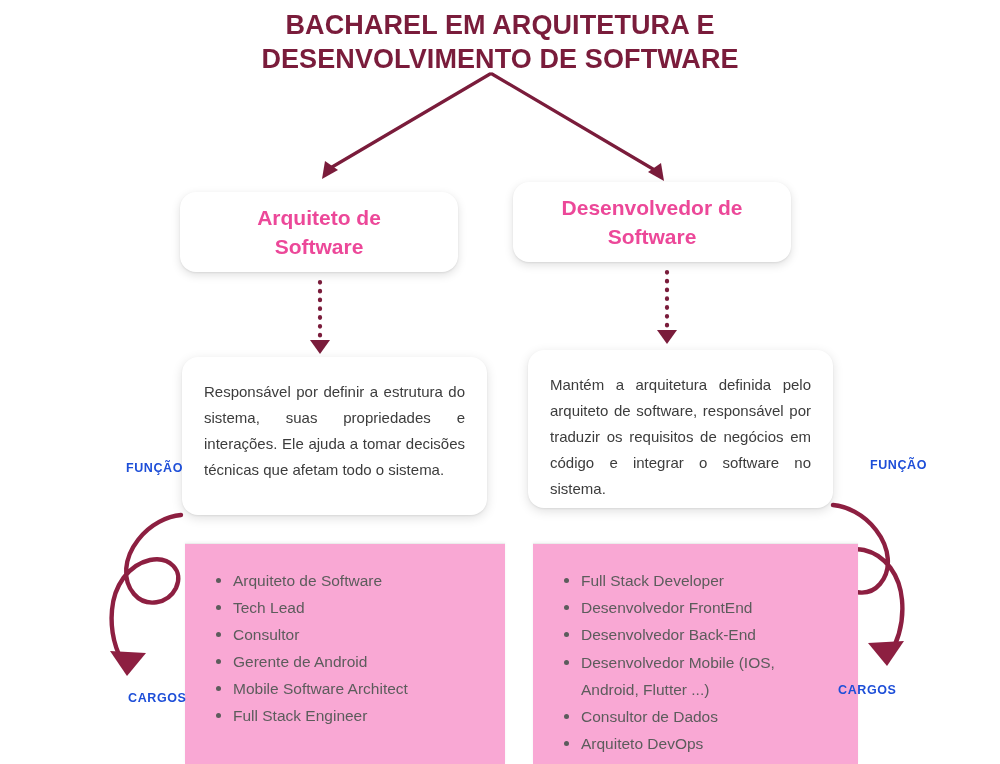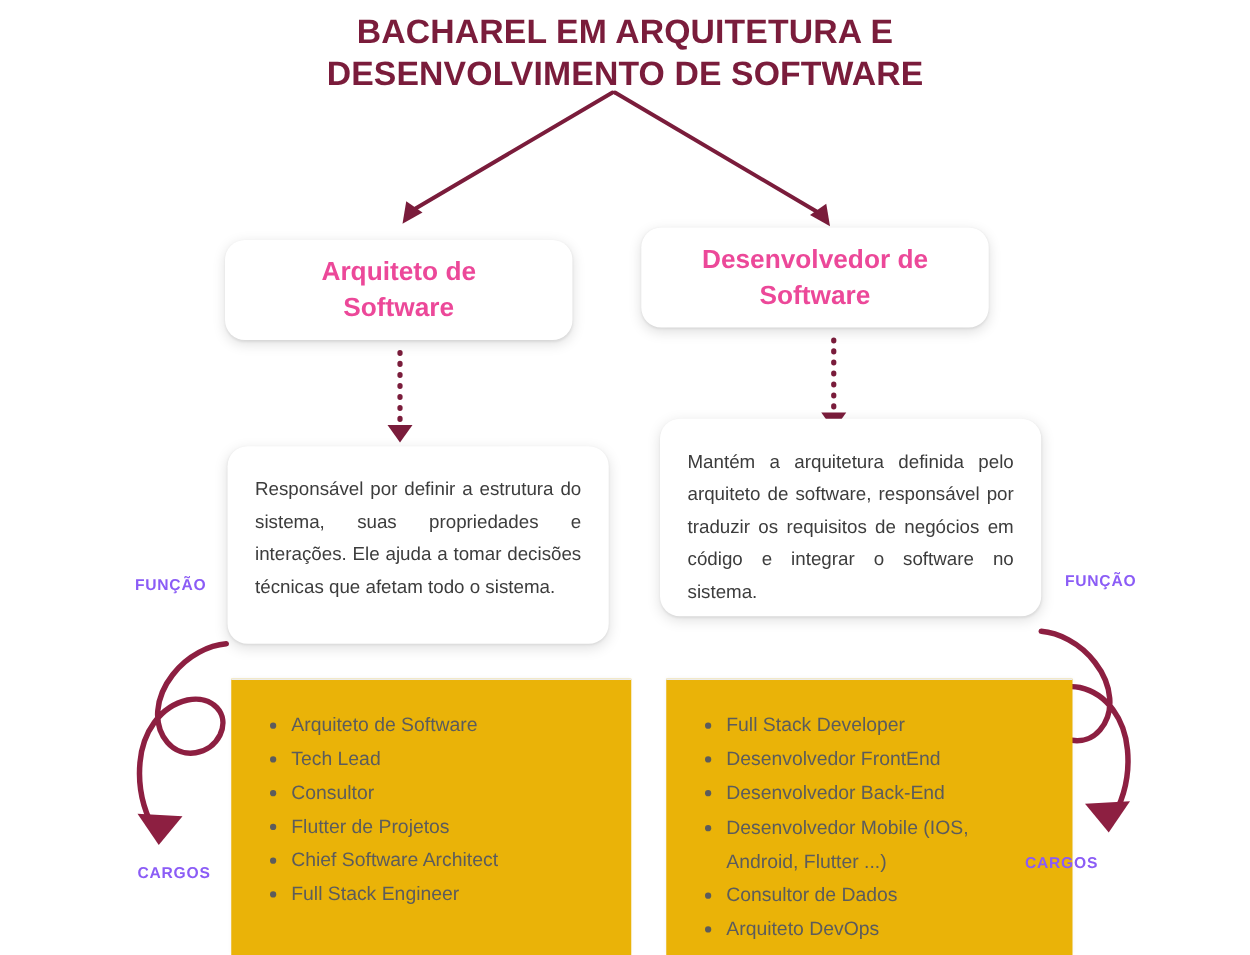--- a/index.html
+++ b/index.html
@@ -73,26 +73,26 @@
     border-radius: 16px;
     box-shadow: 0 3px 11px rgba(0,0,0,0.13), 0 1px 2px rgba(0,0,0,0.07);
     color: #3c3c3c;
     font-size: 15px;
     line-height: 26px;
     text-align: justify;
     box-sizing: border-box;
     padding: 22px 22px 18px 22px;
   }
   #desc-card-left  { left: 182px; top: 357px; width: 305px; height: 158px; }
-  #desc-card-right { left: 528px; top: 335px; width: 305px; height: 158px; }
+  #desc-card-right { left: 528px; top: 350px; width: 305px; height: 158px; }
 
   
   .list-panel {
     position: absolute;
-    background: #eab308;
+    background: #f9a8d4;
     border-top: 1px solid #ececec;
     box-shadow: 0 -1px 3px rgba(0,0,0,0.045);
     box-sizing: border-box;
   }
   #list-panel-left  { left: 185px; top: 543px; width: 320px; height: 221px; }
   #list-panel-right { left: 533px; top: 543px; width: 325px; height: 221px; }
 
   .bullet-list {
     margin: 0;
     padding: 24px 0 0 48px;
@@ -118,25 +118,26 @@
     background: #5c5c5c;
   }
   #list-panel-left .bullet-list  { padding-top: 23px; }
   #list-panel-left .bullet-list li { line-height: 27px; }
   #list-panel-right .bullet-list { padding-top: 23px; }
   #list-panel-right .bullet-list li { line-height: 27.2px; }
 
   
   .side-label {
     position: absolute;
-    color: #8b5cf6;
+    color: #1d4ed8;
     font-weight: bold;
     font-size: 12.5px;
     letter-spacing: 0.6px;
     white-space: nowrap;
+    margin-left: 18px;
   }
   #label-funcao-left  { left: 108px; top: 461px; }
   #label-cargos-left  { left: 110px; top: 691px; }
   #label-funcao-right { left: 852px; top: 458px; }
   #label-cargos-right { left: 820px; top: 683px; }
 
   
   .swirls {
     position: absolute;
     left: 0; top: 0;
@@ -211,22 +212,22 @@
 
   <div class="desc-card" id="desc-card-left">
     <span>Responsável por definir a estrutura do sistema, suas propriedades e interações. Ele ajuda a tomar decisões técnicas que afetam todo o sistema.</span>
   </div>
 
   <div class="list-panel" id="list-panel-left">
     <ul class="bullet-list">
       <li>Arquiteto de Software</li>
       <li>Tech Lead</li>
       <li>Consultor</li>
-      <li>Flutter de Projetos</li>
-      <li>Chief Software Architect</li>
+      <li>Gerente de Android</li>
+      <li>Mobile Software Architect</li>
       <li>Full Stack Engineer</li>
     </ul>
   </div>
 
   <div class="side-label" id="label-funcao-left">FUNÇÃO</div>
   <div class="side-label" id="label-cargos-left">CARGOS</div>
 
   <div class="role-card" id="role-card-right">
     <div>
       <span>Desenvolvedor de</span><br>

